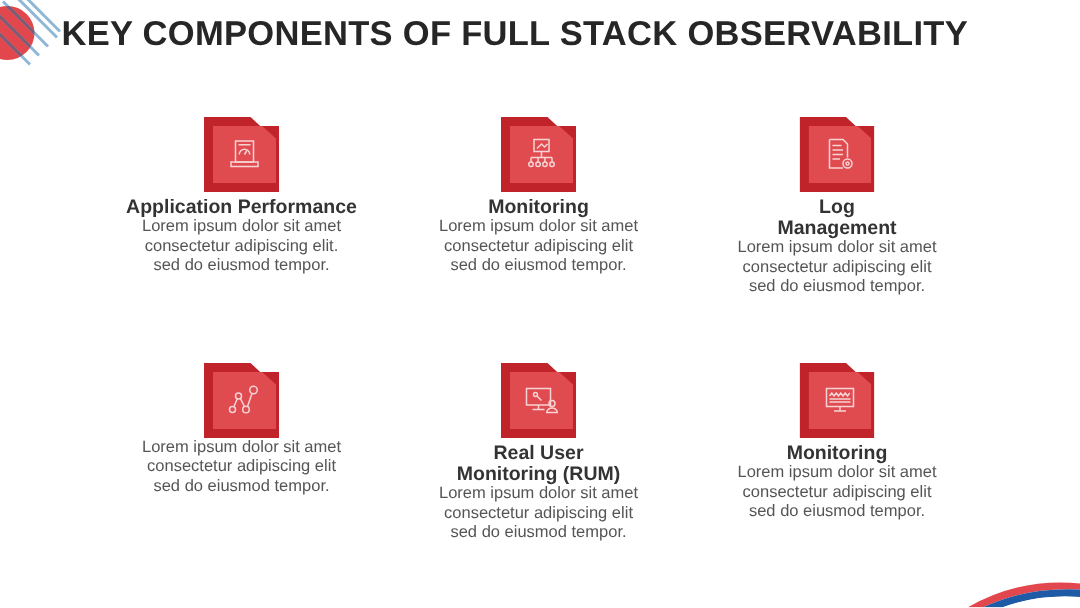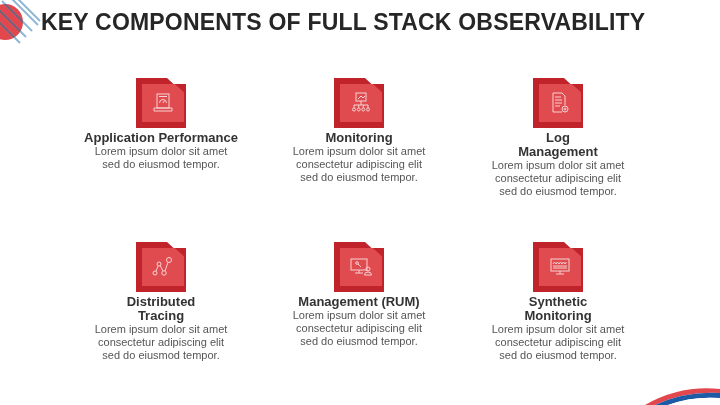--- a/index.html
+++ b/index.html
@@ -62,20 +62,21 @@
             <line x1="12" y1="12" x2="13.5" y2="9.5"></line>
             <line x1="8" y1="5.5" x2="16" y2="5.5"></line>
         </svg>
       </div>
     </div>
     <div class="card-title">
         <div>Application Performance</div>
       </div>
     <div class="card-desc">
         <div>Lorem ipsum dolor sit amet</div>
+        <div>consectetur adipiscing elit.</div>
         <div>sed do eiusmod tempor.</div>
       </div>
   </div>
 
   <div class="card" style="left:198px;top:0;">
     <div class="icon-wrap">
       <div class="icon-back"></div>
       <div class="icon-front">
         <svg viewBox="0 0 24 24" fill="none" stroke="#f6d3d4" stroke-width="1">
           <rect x="7" y="2" width="10" height="8"></rect>
@@ -138,24 +139,20 @@
           <circle cx="18" cy="5" r="2.5"></circle>
             <circle cx="8" cy="9" r="2"></circle>
             <circle cx="4" cy="18" r="2"></circle>
             <circle cx="13" cy="18" r="2.2"></circle>
             <line x1="5" y1="16" x2="7.2" y2="10.8"></line>
             <line x1="9.2" y1="10.6" x2="12" y2="16"></line>
             <line x1="14" y1="16" x2="17" y2="7.3"></line>
         </svg>
       </div>
     </div>
-    <div class="card-title">
-        <div>Distributed</div>
-        <div>Tracing</div>
-      </div>
     <div class="card-desc">
         <div>Lorem ipsum dolor sit amet</div>
         <div>consectetur adipiscing elit</div>
         <div>sed do eiusmod tempor.</div>
       </div>
   </div>
 
   <div class="card" style="left:198px;top:164px;">
     <div class="icon-wrap">
       <div class="icon-back"></div>
@@ -165,21 +162,22 @@
             <line x1="10" y1="15" x2="10" y2="18"></line>
             <line x1="6" y1="18" x2="14" y2="18"></line>
             <circle cx="8" cy="8" r="1.3"></circle>
             <line x1="9" y1="9" x2="12" y2="12"></line>
             <circle cx="19" cy="14" r="2"></circle>
             <path d="M15.5 20a3.5 3 0 0 1 7 0z"></path>
         </svg>
       </div>
     </div>
     <div class="card-title">
-        <div>Management (RUM)</div>
+        <div>Real User</div>
+        <div>Monitoring (RUM)</div>
       </div>
     <div class="card-desc">
         <div>Lorem ipsum dolor sit amet</div>
         <div>consectetur adipiscing elit</div>
         <div>sed do eiusmod tempor.</div>
       </div>
   </div>
 
   <div class="card" style="left:397px;top:164px;">
     <div class="icon-wrap">
@@ -189,21 +187,20 @@
           <rect x="3" y="4" width="18" height="12"></rect>
             <line x1="12" y1="16" x2="12" y2="19"></line>
             <line x1="8" y1="19" x2="16" y2="19"></line>
             <path d="M5 9l1.5-2 1.5 2 1.5-2 1.5 2 1.5-2 1.5 2 1.5-2 1.5 2 1.5-2"></path>
             <line x1="5" y1="11" x2="19" y2="11"></line>
             <line x1="5" y1="13" x2="19" y2="13"></line>
         </svg>
       </div>
     </div>
     <div class="card-title">
-        <div>Synthetic</div>
         <div>Monitoring</div>
       </div>
     <div class="card-desc">
         <div>Lorem ipsum dolor sit amet</div>
         <div>consectetur adipiscing elit</div>
         <div>sed do eiusmod tempor.</div>
       </div>
   </div>
 
 </div>

